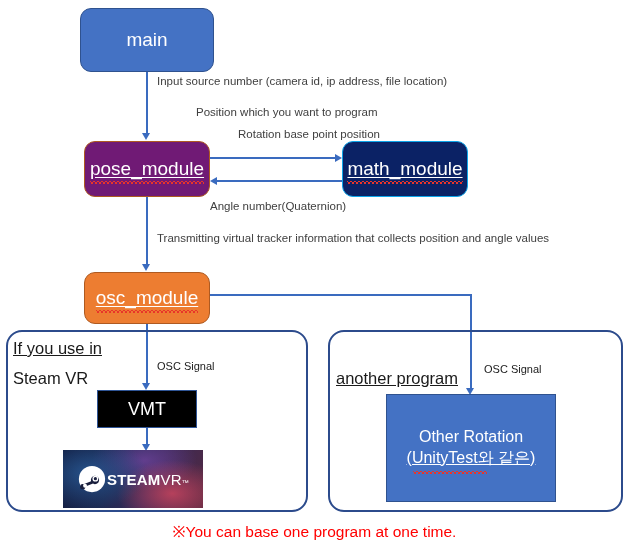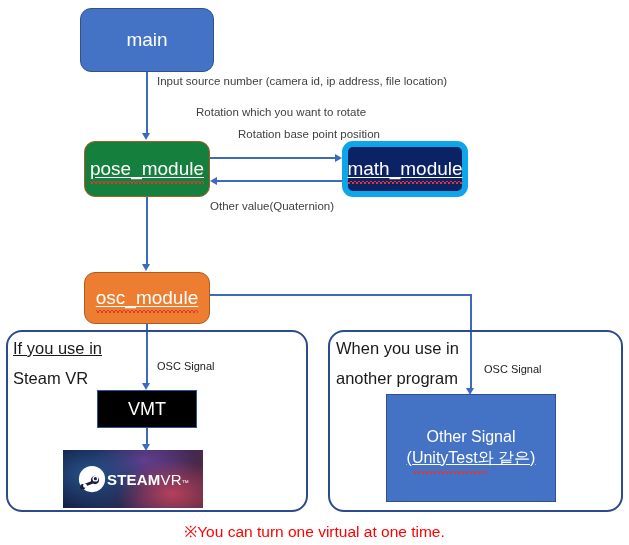--- a/index.html
+++ b/index.html
@@ -30,28 +30,28 @@
     line-height: 1.1;
   }
   .mod-main {
     left: 80px; top: 8px; width: 134px; height: 64px;
     background: #4472C4;
     border: 1px solid #2F528F;
     font-size: 19px;
   }
   .mod-pose {
     left: 84px; top: 141px; width: 126px; height: 56px;
-    background: #15803d;
+    background: #701a75;
     border: 1px solid #AE5A21;
     font-size: 19px;
   }
   .mod-math {
     left: 342px; top: 141px; width: 126px; height: 56px;
     background: #0B2265;
-    border: 6px solid #0ea5e9;
+    border: 1px solid #0ea5e9;
     font-size: 19px;
   }
   .mod-osc {
     left: 84px; top: 272px; width: 126px; height: 52px;
     background: #ED7D31;
     border: 1px solid #AE5A21;
     font-size: 19px;
   }
   
   .squiggle {
@@ -199,41 +199,42 @@
 <div id="canvas">
 
   <div class="abs mod mod-main">
     <span>main</span>
   </div>
 
   <div class="abs vline" style="left:146px; top:72px; height:62px;"></div>
   <div class="abs arrow-d" style="left:142px; top:133px;"></div>
   <div class="abs edge-label" style="left:157px; top:75px;">Input source number (camera id, ip address, file location)</div>
 
-  <div class="abs edge-label" style="left:196px; top:106px;">Rotation which you want to rotate</div>
+  <div class="abs edge-label" style="left:196px; top:106px;">Position which you want to program</div>
   <div class="abs edge-label" style="left:207px; top:128px;margin-left:31px;">Rotation base point position</div>
 
   <div class="abs mod mod-pose">
     <span class="squiggle">pose_module</span>
   </div>
 
   <div class="abs mod mod-math">
     <span class="squiggle">math_module</span>
   </div>
 
   <div class="abs hline" style="left:210px; top:157px; width:126px;"></div>
   <div class="abs arrow-r" style="left:335px; top:154px;"></div>
 
   <div class="abs hline" style="left:216px; top:180px; width:126px;"></div>
   <div class="abs arrow-l" style="left:210px; top:177px;"></div>
 
-  <div class="abs edge-label" style="left:210px; top:200px;">Other value(Quaternion)</div>
+  <div class="abs edge-label" style="left:210px; top:200px;">Angle number(Quaternion)</div>
 
   <div class="abs vline" style="left:146px; top:197px; height:68px;"></div>
   <div class="abs arrow-d" style="left:142px; top:264px;"></div>
+  <div class="abs edge-label" style="left:157px; top:232px;">Transmitting virtual tracker information that collects position and angle values</div>
 
   <div class="abs mod mod-osc">
     <span class="squiggle">osc_module</span>
   </div>
 
   <div class="abs vline" style="left:146px; top:324px; height:60px;"></div>
   <div class="abs arrow-d" style="left:142px; top:383px;"></div>
 
   <div class="abs hline" style="left:210px; top:294px; width:262px;"></div>
   <div class="abs vline" style="left:470px; top:294px; height:96px;"></div>
@@ -262,24 +263,23 @@
       </svg>
       <span class="steam-word">
         <span class="s-bold">STEAM</span>
           <span class="s-thin">VR</span>
           <span class="s-tm">™</span>
       </span>
     </div>
   </div>
 
   <div class="abs container-box box-right"></div>
-  <div class="abs container-title" style="left:336px; top:336px;">When you use in</div>
-  <div class="abs container-title" style="left:336px; top:366px;">another program</div>
+  <div class="abs container-title" style="left:336px; top:366px;text-decoration:underline;">another program</div>
   <div class="abs osc-sig" style="left:484px; top:363px;">OSC Signal</div>
 
   <div class="abs other-box">
-    <span>Other Signal</span>
+    <span>Other Rotation</span>
     <span class="other-sub">(UnityTest와 같은)</span>
   </div>
 
-  <div class="abs footer-note">※You can turn one virtual at one time.</div>
+  <div class="abs footer-note">※You can base one program at one time.</div>
 
 </div>
 
 </body></html>

